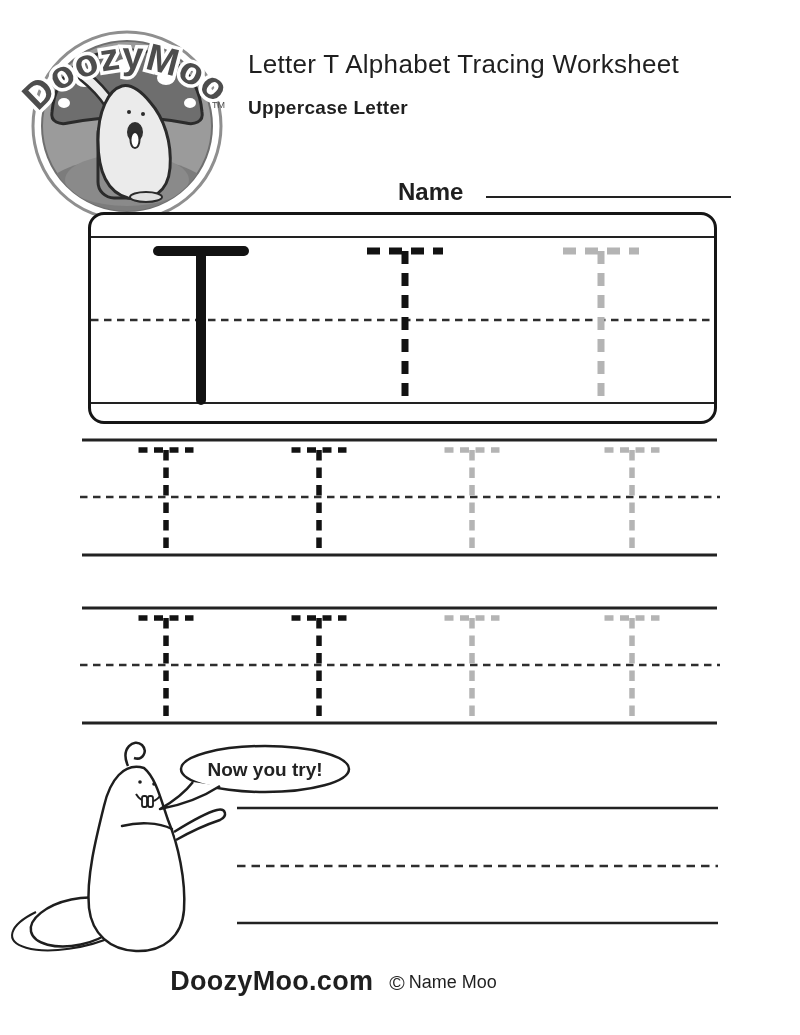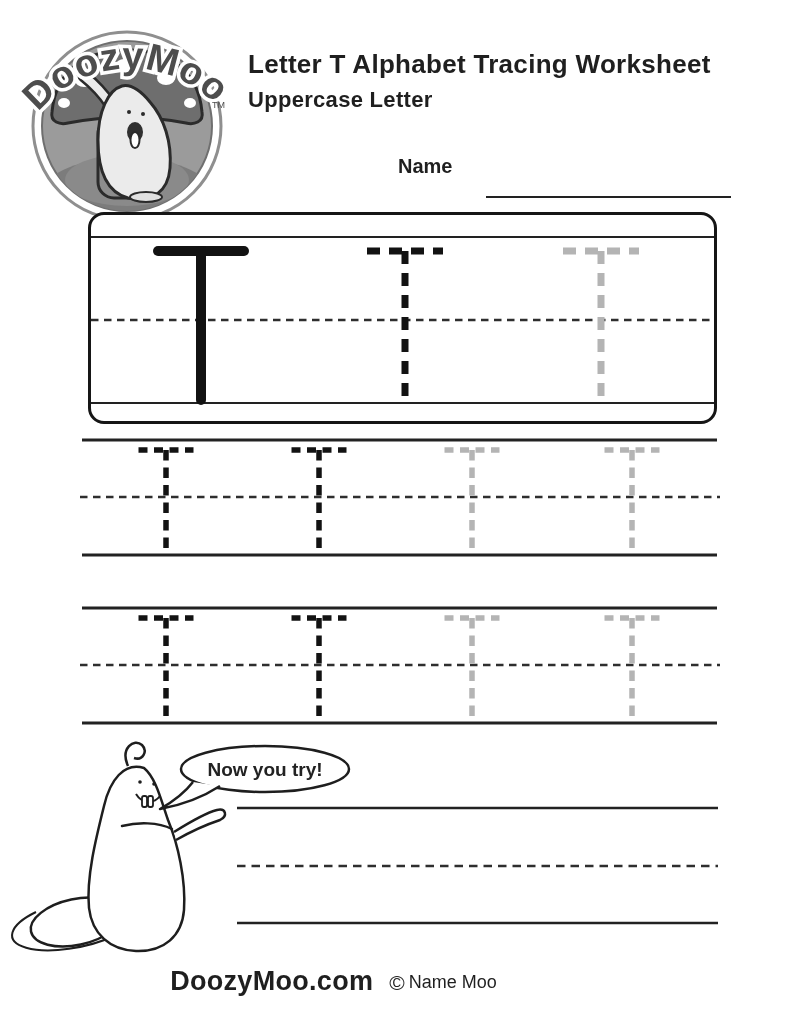--- a/index.html
+++ b/index.html
@@ -3,23 +3,23 @@
 <meta charset="utf-8">
 <style>
   html,body{margin:0;padding:0;background:#ffffff;}
   .page{
     position:relative;width:800px;height:1035px;background:#fff;
     font-family:"Liberation Sans",sans-serif;color:#1f1f1f;overflow:hidden;
   }
   .abs{position:absolute;}
   
   .title-block{left:248px;top:48px;line-height:1.25;}
-  .title-1{font-size:26px;font-weight:700;letter-spacing:.3px;white-space:nowrap;}
-  .title-2{font-size:22px;font-weight:700;letter-spacing:.3px;margin-top:5px;}
-  .name-row-label{left:398px;top:155px;font-size:20px;font-weight:700;}
+  .title-1{font-size:26px;font-weight:400;letter-spacing:.3px;white-space:nowrap;}
+  .title-2{font-size:19px;font-weight:700;letter-spacing:.3px;margin-top:15px;}
+  .name-row-label{left:398px;top:178px;font-size:24px;font-weight:700;}
   .name-line{left:486px;top:196px;width:245px;height:0;border-top:2.5px solid var(--ink);}
   
   .example-box{
     left:88px;top:212px;width:629px;height:212px;
     border:3px solid #161616;border-radius:16px;box-sizing:border-box;background:#fff;
   }
   .example-box svg{position:absolute;left:0;top:0;}
   
   .row-svg{position:absolute;left:80px;overflow:visible;}
   .solid-line{stroke:var(--ink);stroke-width:3;}

